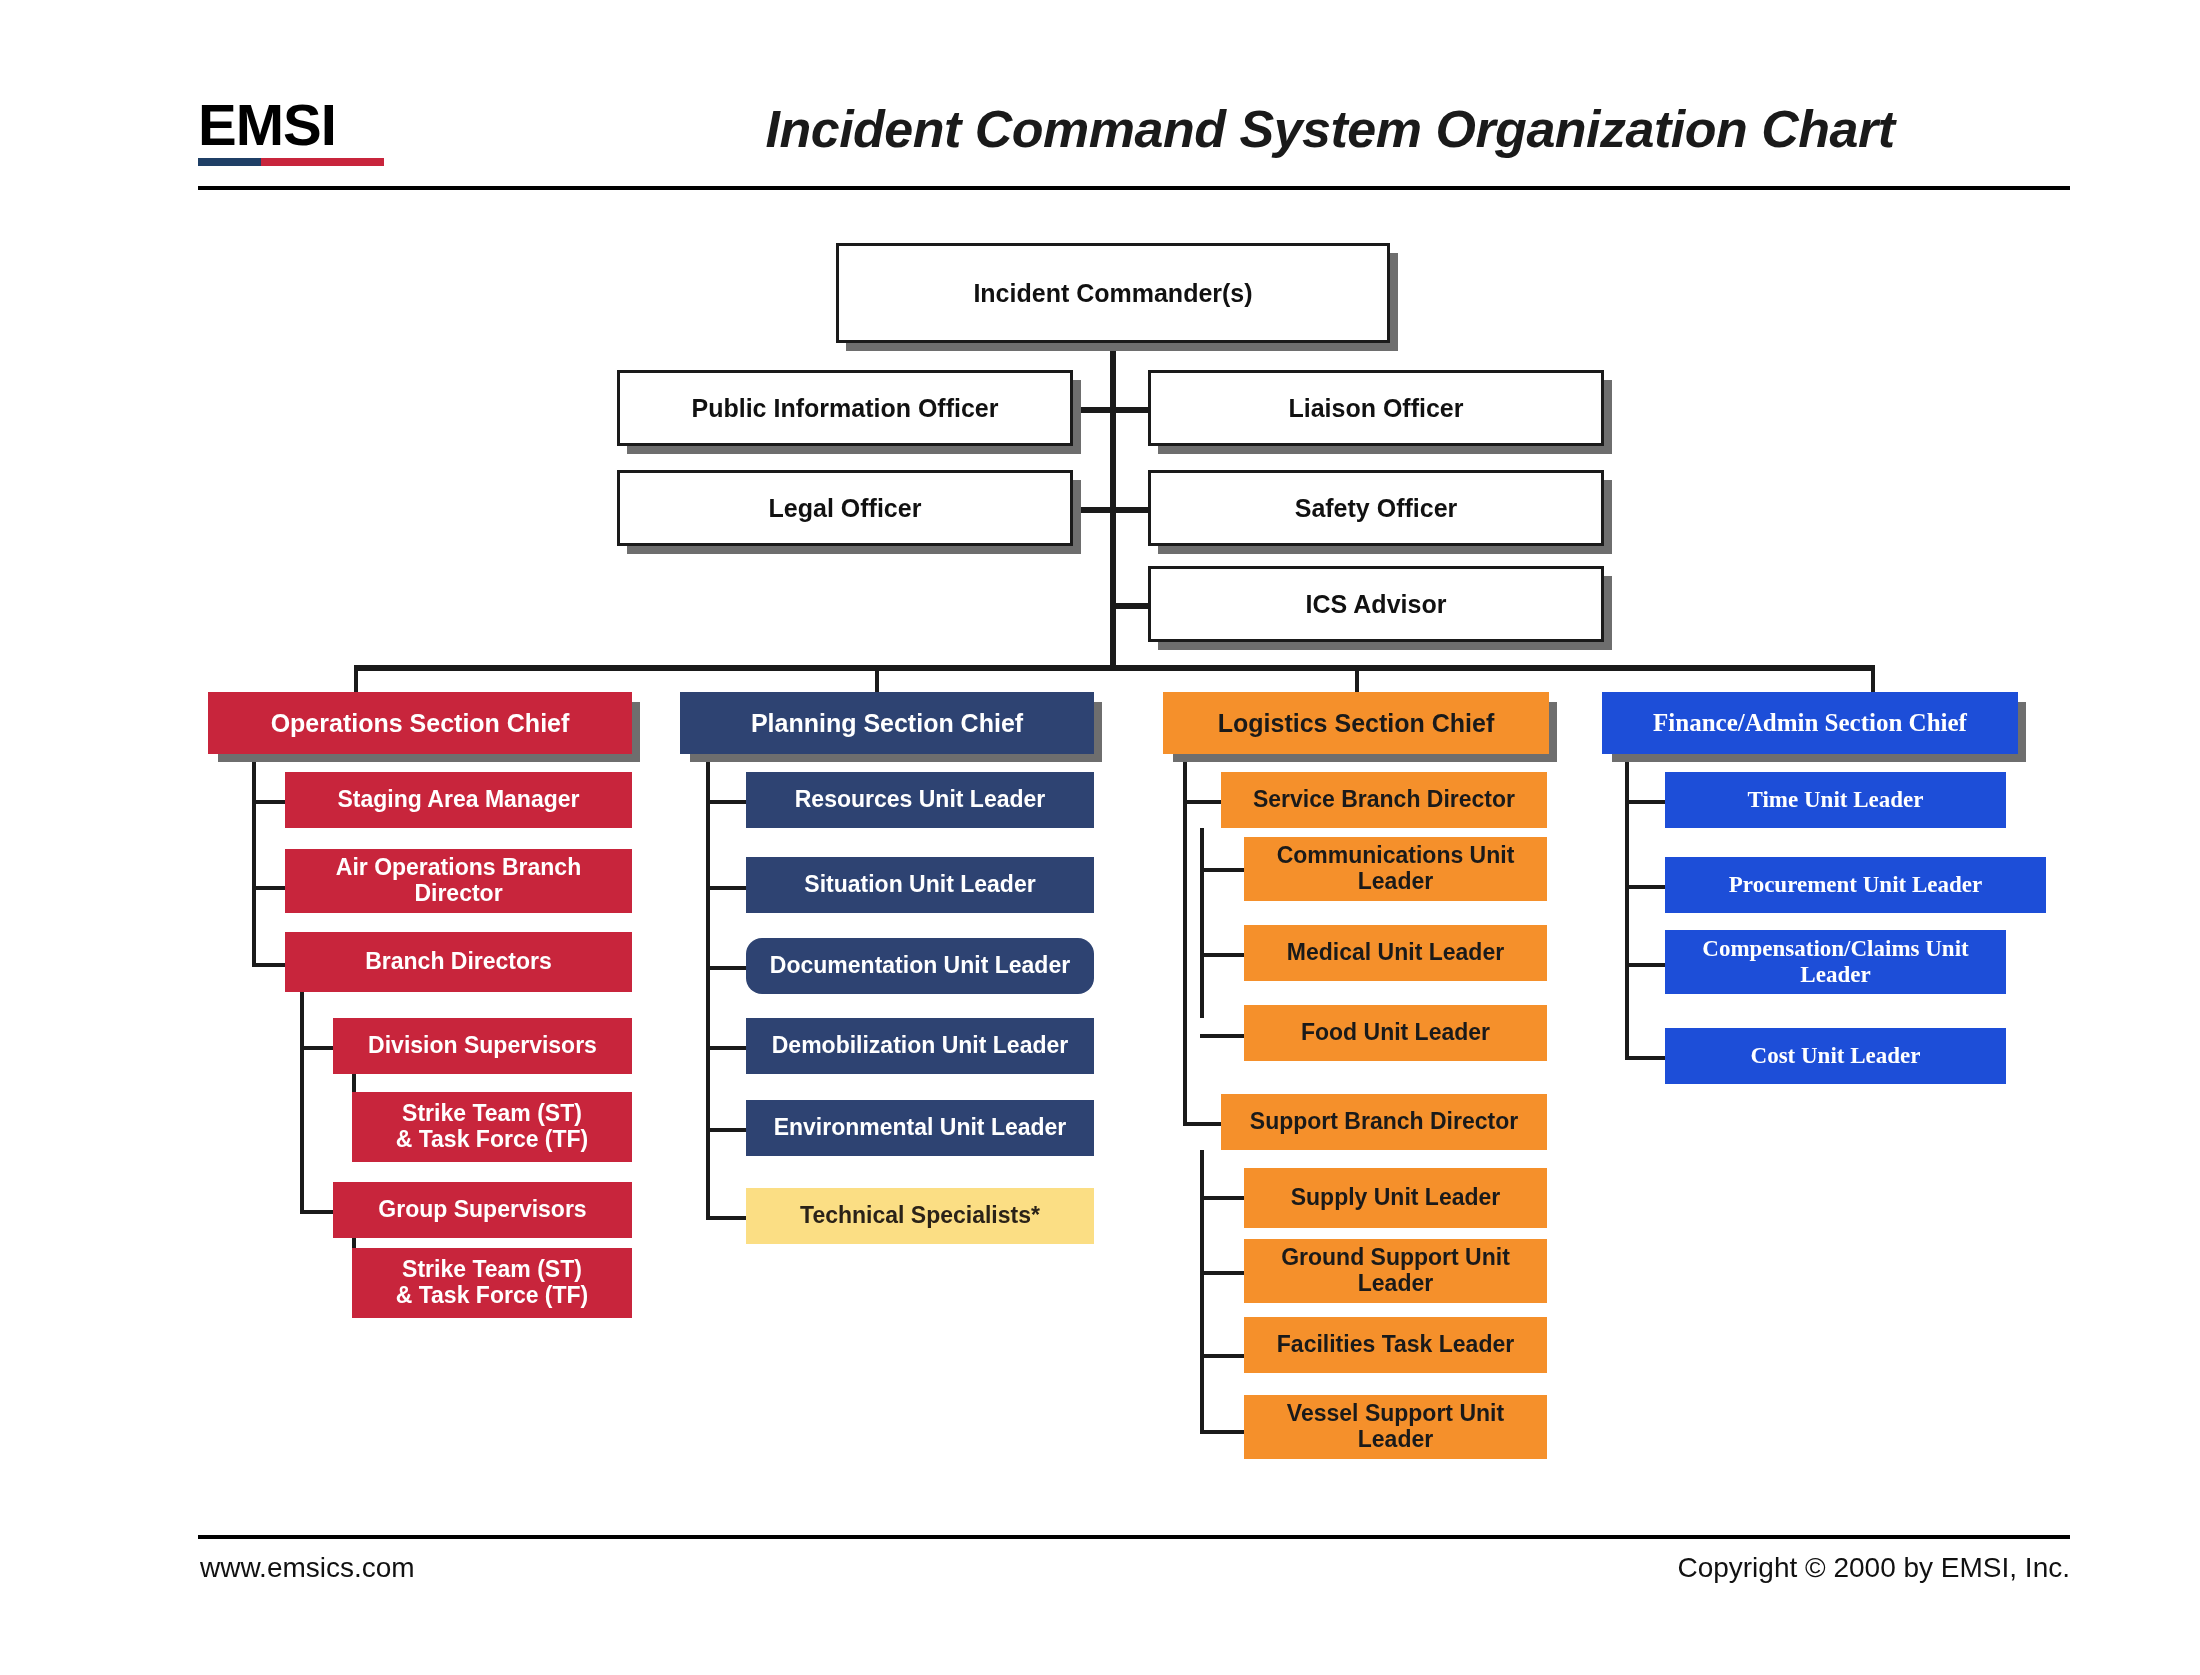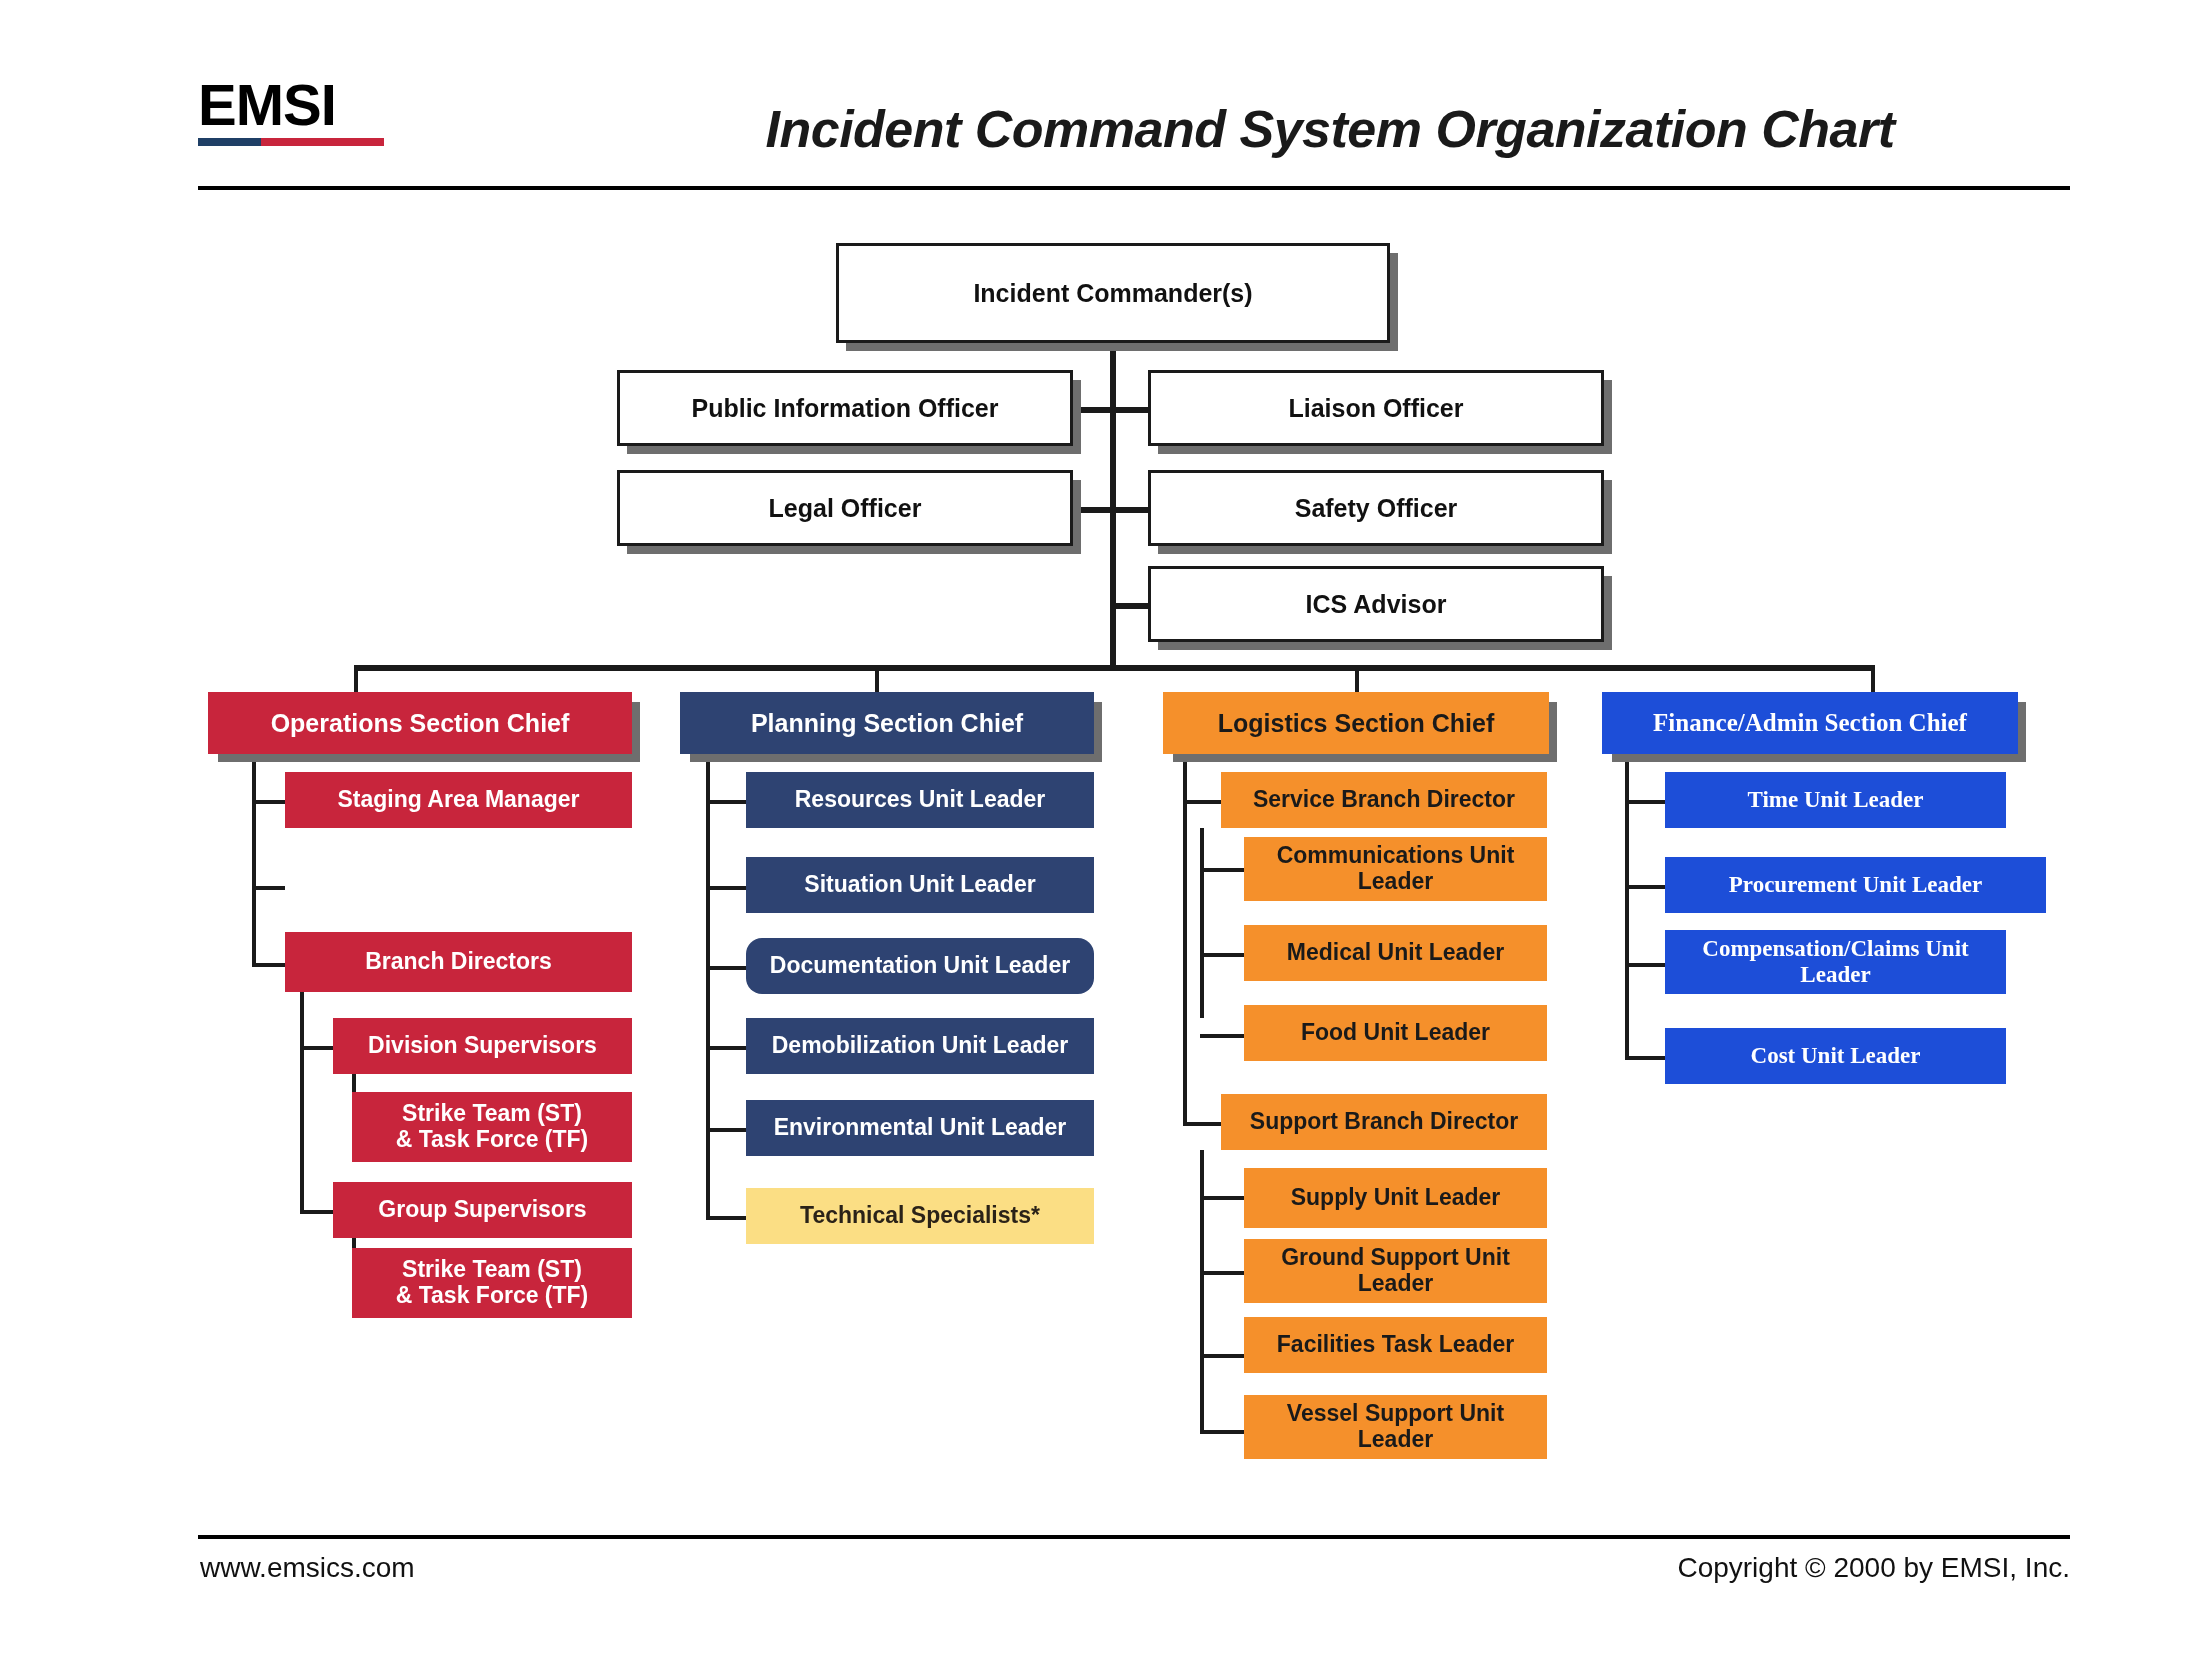--- a/index.html
+++ b/index.html
@@ -16,21 +16,21 @@
     width: 2200px;
     height: 1675px;
     background: #ffffff;
     overflow: hidden;
   }
 
   
   #header-logo {
     position: absolute;
     left: 198px;
-    top: 76px;
+    top: 96px;
     width: 200px;
     height: 70px;
   }
   #header-logo .logo-word {
     font-family: "Liberation Sans", "DejaVu Sans", sans-serif;
     font-weight: 700;
     font-size: 58px;
     letter-spacing: -1px;
     line-height: 58px;
     color: #000000;
@@ -204,20 +204,23 @@
   </div>
 
   <div class="line v" style="left:252px; top:754px; height:212px;"></div>
   <div class="line h" style="left:252px; top:800px; width:33px;"></div>
   <div class="line h" style="left:252px; top:886px; width:33px;"></div>
   <div class="line h" style="left:252px; top:963px; width:33px;"></div>
 
   <div class="node unit c-red" style="left:285px; top:772px; width:347px; height:56px;">
     <span class="lbl">Staging Area Manager</span>
   </div>
+  <div class="node unit c-red" style="left:285px; top:849px; width:347px; height:64px;">
+    <span class="lbl">Air Operations Branch Director</span>
+  </div>
   <div class="node unit c-red" style="left:285px; top:932px; width:347px; height:60px;">
     <span class="lbl">Branch Directors</span>
   </div>
 
   <div class="line v" style="left:300px; top:992px; height:222px;"></div>
   <div class="line h" style="left:300px; top:1046px; width:33px;"></div>
   <div class="line h" style="left:300px; top:1210px; width:33px;"></div>
 
   <div class="node unit c-red" style="left:333px; top:1018px; width:299px; height:56px;">
     <span class="lbl">Division Supervisors</span>

